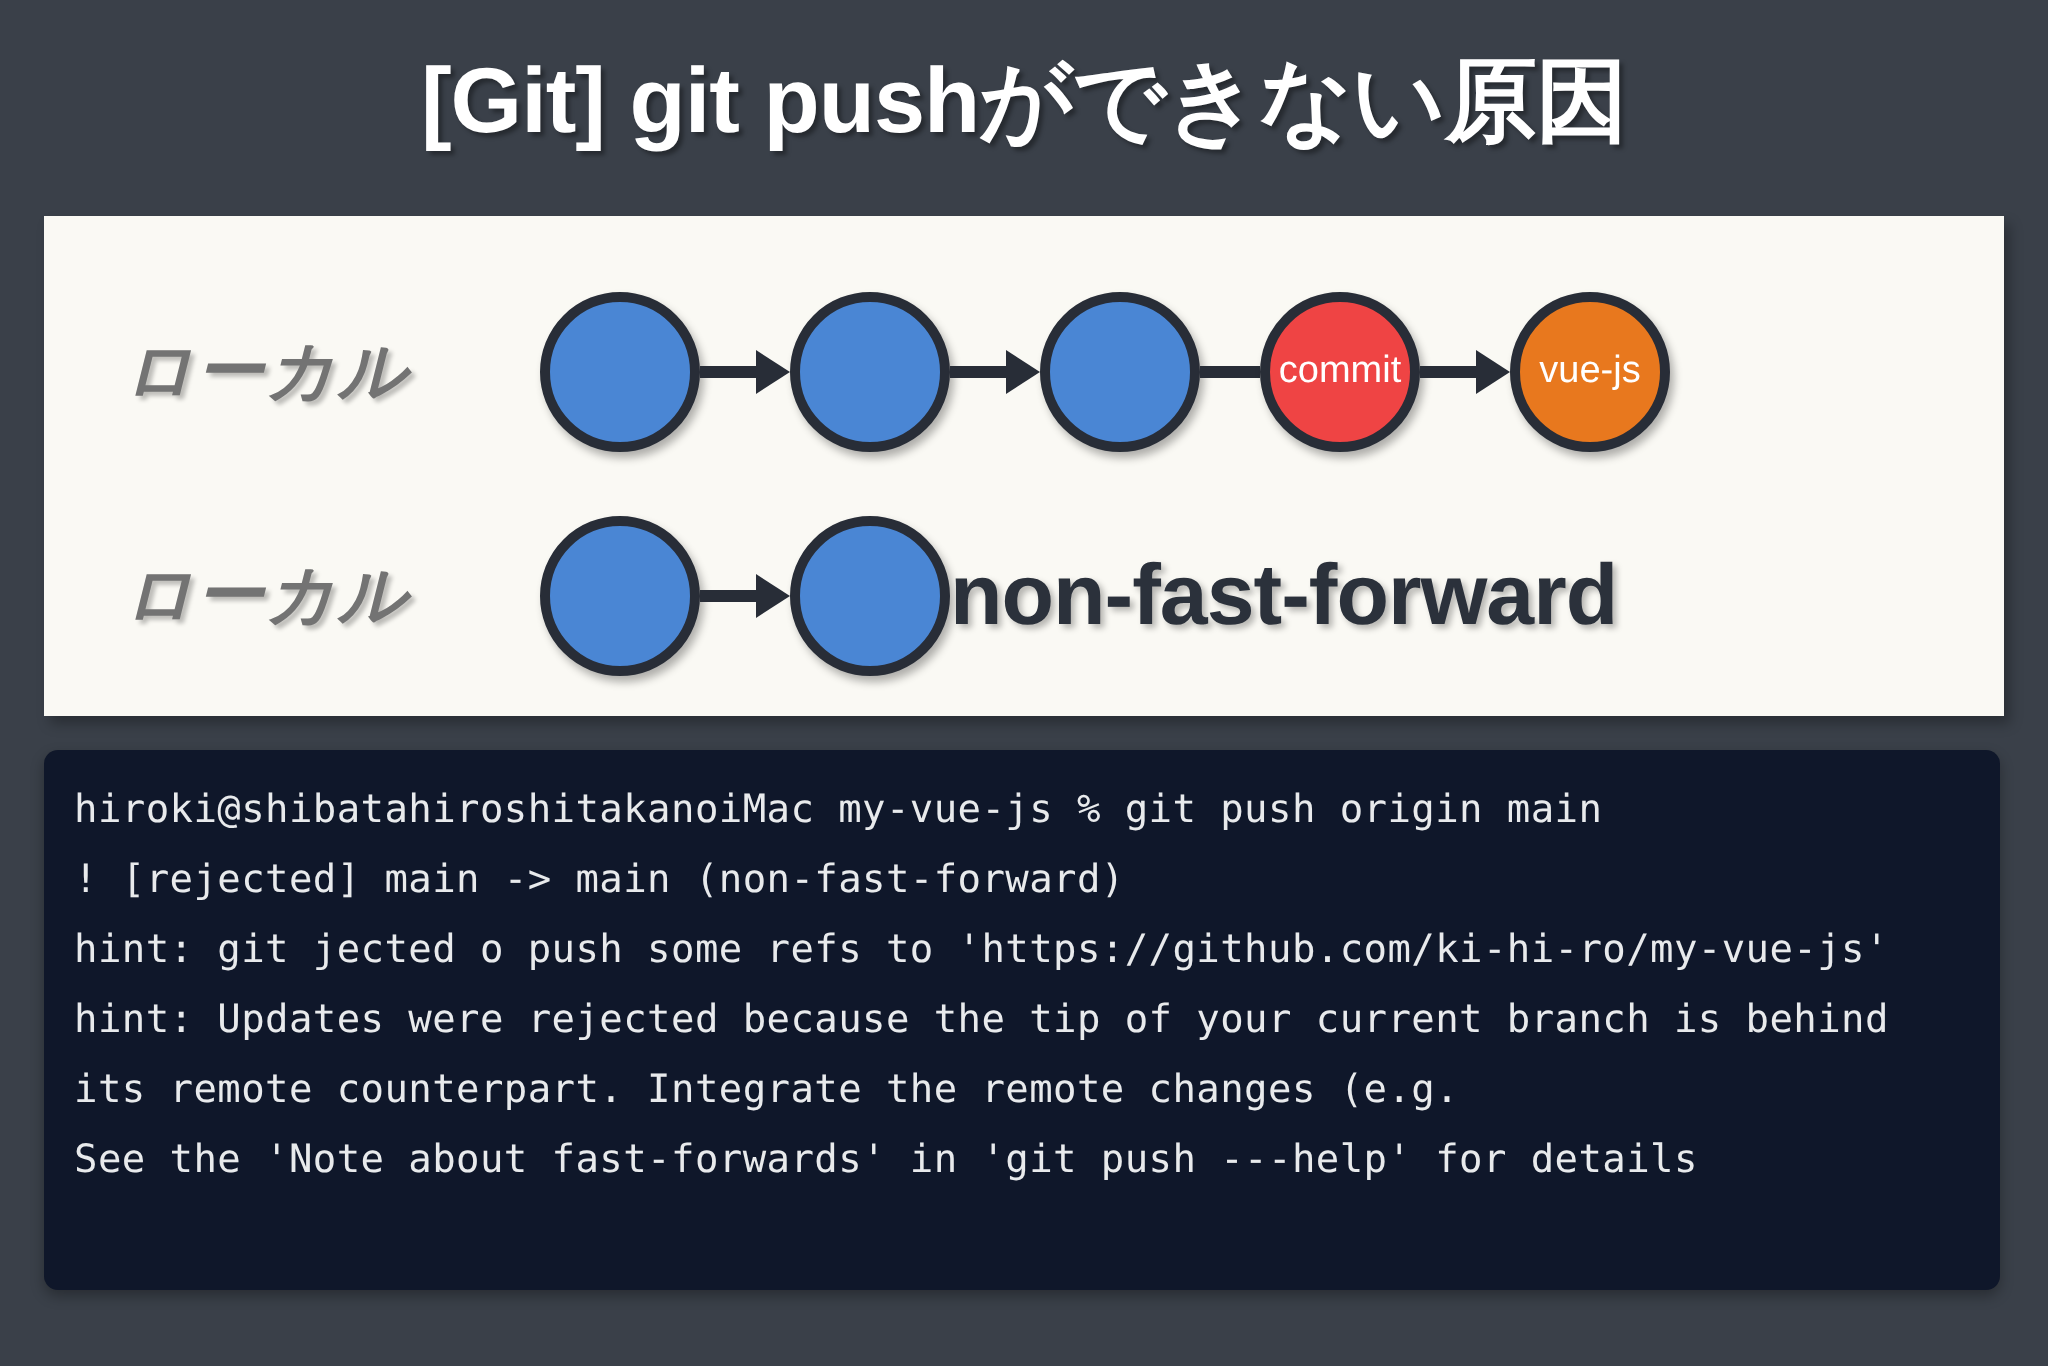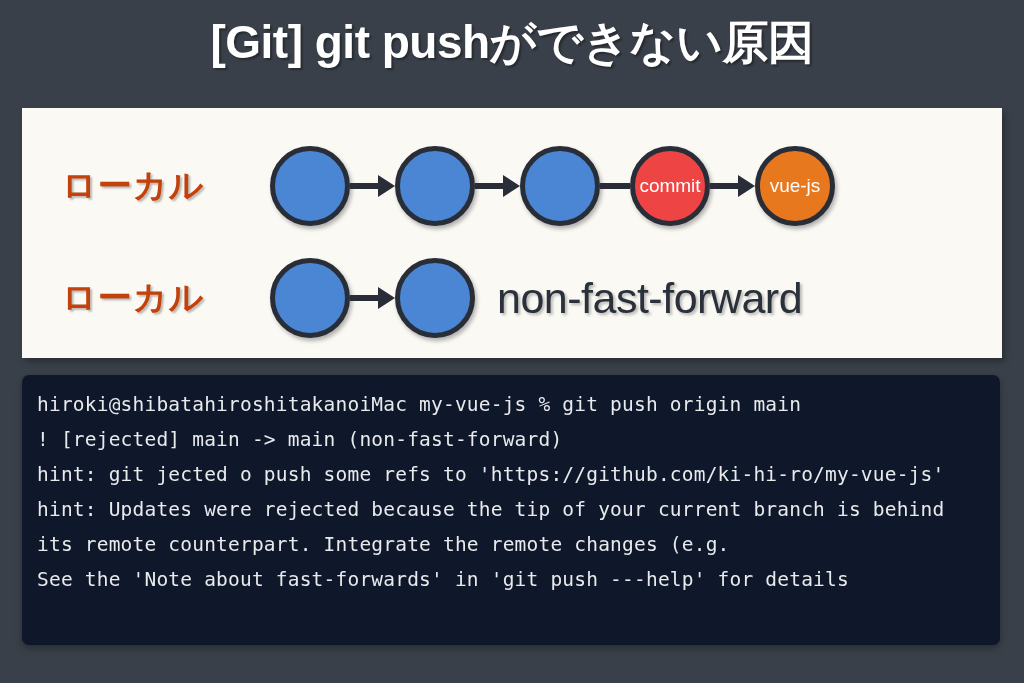--- a/index.html
+++ b/index.html
@@ -12,25 +12,25 @@
     height: 683px;
     overflow: hidden;
     font-family: "Liberation Sans", "DejaVu Sans", sans-serif;
     position: relative;
   }
 
   
   .title-bar {
     position: absolute;
     left: 0;
-    top: 12px;
+    top: 0;
     width: 1024px;
     height: 102px;
     display: flex;
-    align-items: flex-start;
+    align-items: center;
     justify-content: center;
   }
   .title-text {
     color: #ffffff;
     font-size: 46px;
     font-weight: bold;
     letter-spacing: -0.5px;
     text-shadow: 2px 2px 2px rgba(0,0,0,0.35);
     white-space: nowrap;
   }
@@ -54,25 +54,26 @@
     display: flex;
     align-items: center;
   }
   .row-local  { top: 28px; }
   .row-remote { top: 140px; }
 
   .row-label {
     position: absolute;
     left: 40px;
     width: 200px;
-    color: #c2410c;
+    color: #737373;
     font-size: 34px;
     font-weight: bold;
     letter-spacing: 1px;
     text-shadow: 2px 2px 2px rgba(0,0,0,0.25);
+    font-style: italic;
   }
 
   .nodes {
     position: absolute;
     left: 248px;
     top: 0;
     height: 100px;
     display: flex;
     align-items: center;
   }
@@ -115,24 +116,23 @@
   }
   .arrow-short .shaft { width: 28px; }
   .link-plain {
     flex: 0 0 auto;
     height: 6px;
     width: 30px;
     background: #282d37;
   }
 
   .nff-text {
-    margin-left: 22px;
     color: #2b313b;
     font-size: 43px;
-    font-weight: normal;
+    font-weight: bold;
     letter-spacing: -0.5px;
     white-space: nowrap;
     text-shadow: 2px 2px 3px rgba(0,0,0,0.28);
   }
 
   
   .terminal {
     position: absolute;
     left: 22px;
     top: 375px;

